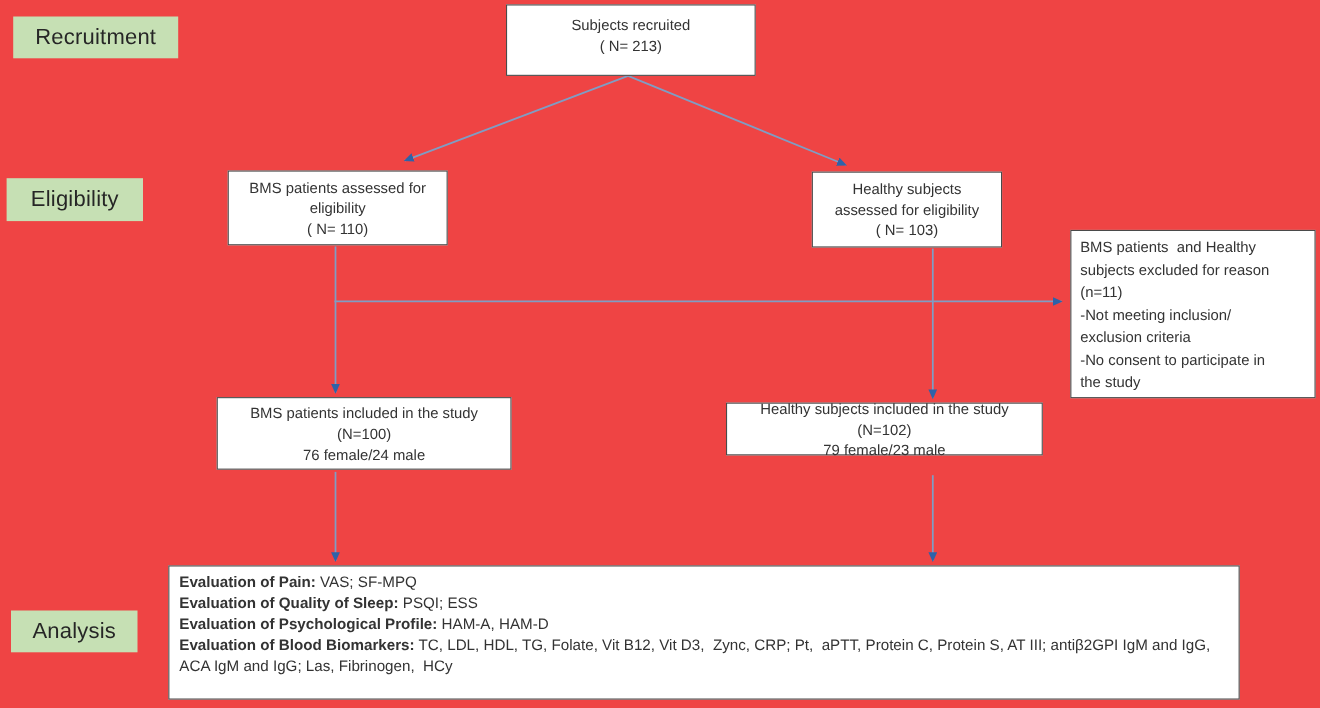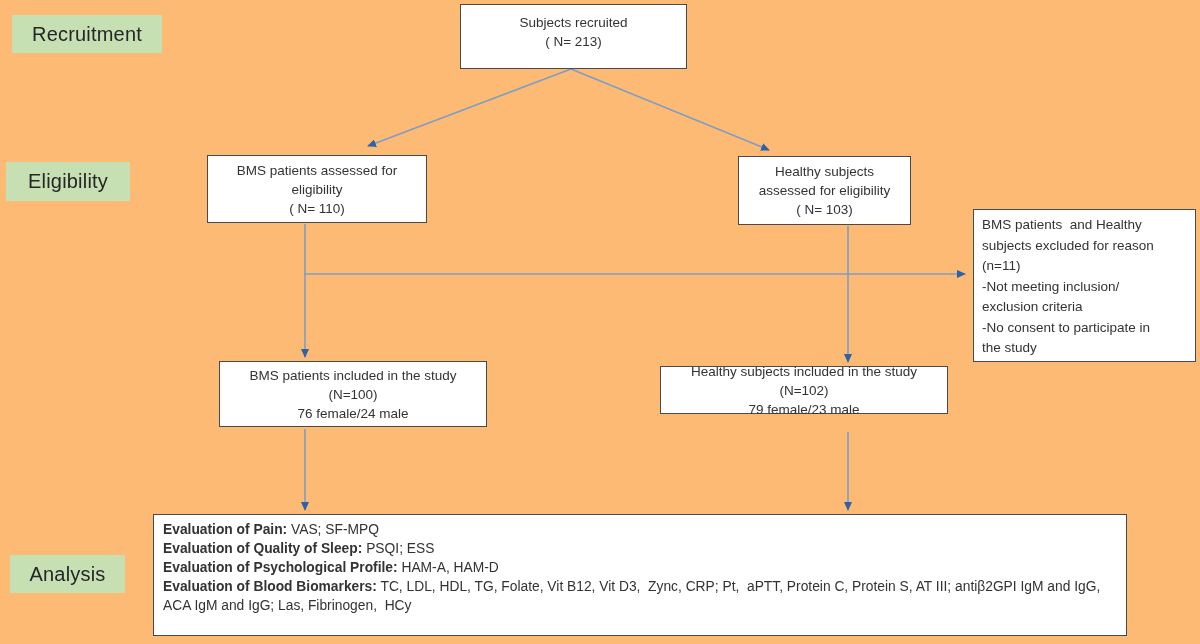--- a/index.html
+++ b/index.html
@@ -4,21 +4,21 @@
 <style>
   :root{
     --stage-green:#c6e0b4;
     --box-border:#4a4a4a;
     --connector-line:#7f9dc4;
     --connector-head:#2e62a8;
     --text:#333333;
   }
   html,body{margin:0;padding:0;background:#ffffff;}
   body{font-family:"Liberation Sans",sans-serif;color:var(--text);}
-  #canvas{position:relative;width:1200px;height:644px;background:#fdba74;overflow:hidden;}
+  #canvas{position:relative;width:1200px;height:644px;background:#ef4444;overflow:hidden;}
 
   .stage{
     position:absolute;
     background:var(--stage-green);
     display:flex;align-items:center;justify-content:center;
     font-size:20px;color:#262626;letter-spacing:.2px;
   }
 
   .box{
     position:absolute;box-sizing:border-box;background:#ffffff;
@@ -66,21 +66,21 @@
 
   <div class="stage" style="left:6px;top:162px;width:124px;height:39px;">Eligibility</div>
 
   <div class="stage" style="left:10px;top:555px;width:115px;height:38px;">Analysis</div>
 
   <div class="box center topalign" style="left:460px;top:4px;width:227px;height:65px;">
     <div class="ln">Subjects recruited</div>
     <div class="ln">( N= 213)</div>
   </div>
 
-  <div class="box center" style="left:207px;top:155px;width:220px;height:68px;">
+  <div class="box center" style="left:207px;top:155px;width:200px;height:68px;">
     <div class="ln">BMS patients assessed for</div>
     <div class="ln">eligibility</div>
     <div class="ln">( N= 110)</div>
   </div>
 
   <div class="box center" style="left:738px;top:156px;width:173px;height:69px;">
     <div class="ln">Healthy subjects</div>
     <div class="ln">assessed for eligibility</div>
     <div class="ln">( N= 103)</div>
   </div>
@@ -88,21 +88,21 @@
   <div class="box leftalign" style="left:973px;top:209px;width:223px;height:153px;">
     <div class="ln">BMS patients  and Healthy</div>
     <div class="ln">subjects excluded for reason</div>
     <div class="ln">(n=11)</div>
     <div class="ln">-Not meeting inclusion/</div>
     <div class="ln">exclusion criteria</div>
     <div class="ln">-No consent to participate in</div>
     <div class="ln">the study</div>
   </div>
 
-  <div class="box center" style="left:197px;top:361px;width:268px;height:66px;margin-left:22px;">
+  <div class="box center" style="left:197px;top:361px;width:268px;height:66px;">
     <div class="ln">BMS patients included in the study</div>
     <div class="ln">(N=100)</div>
     <div class="ln">76 female/24 male</div>
   </div>
 
   <div class="box center" style="left:660px;top:366px;width:288px;height:48px;">
     <div class="ln">Healthy subjects included in the study</div>
     <div class="ln">(N=102)</div>
     <div class="ln">79 female/23 male</div>
   </div>

